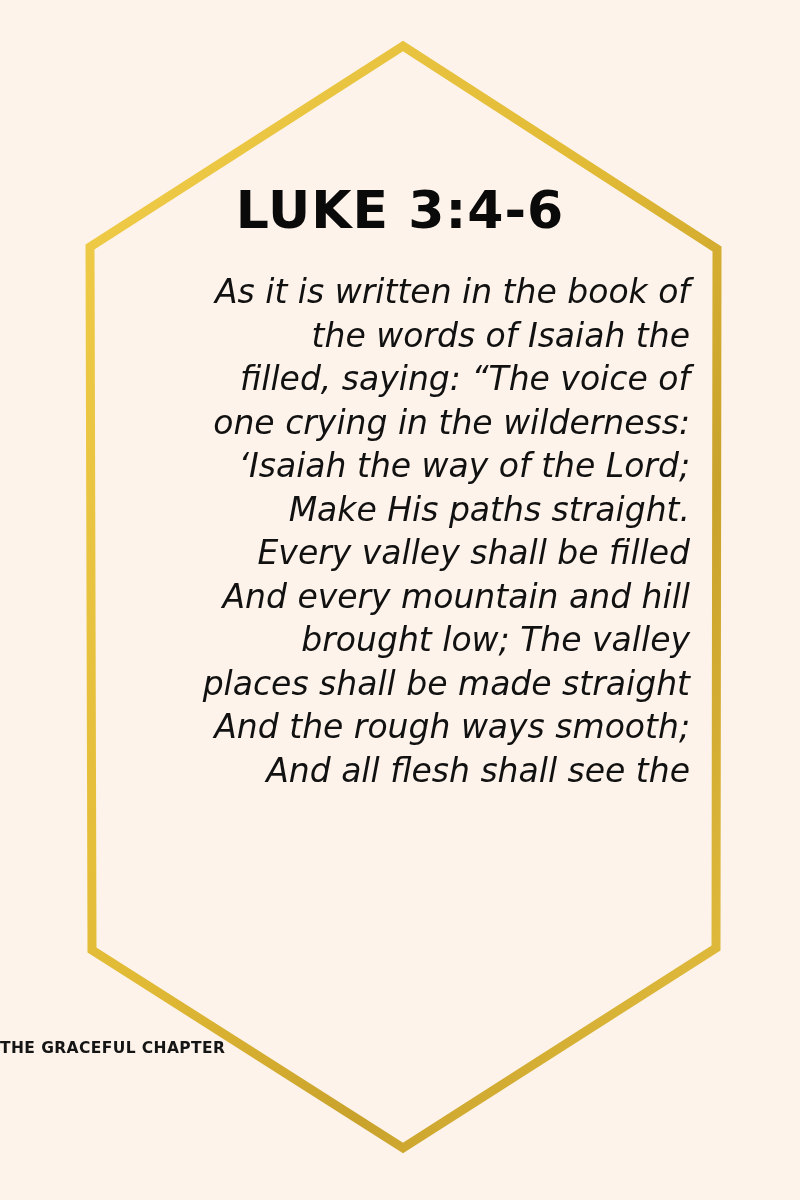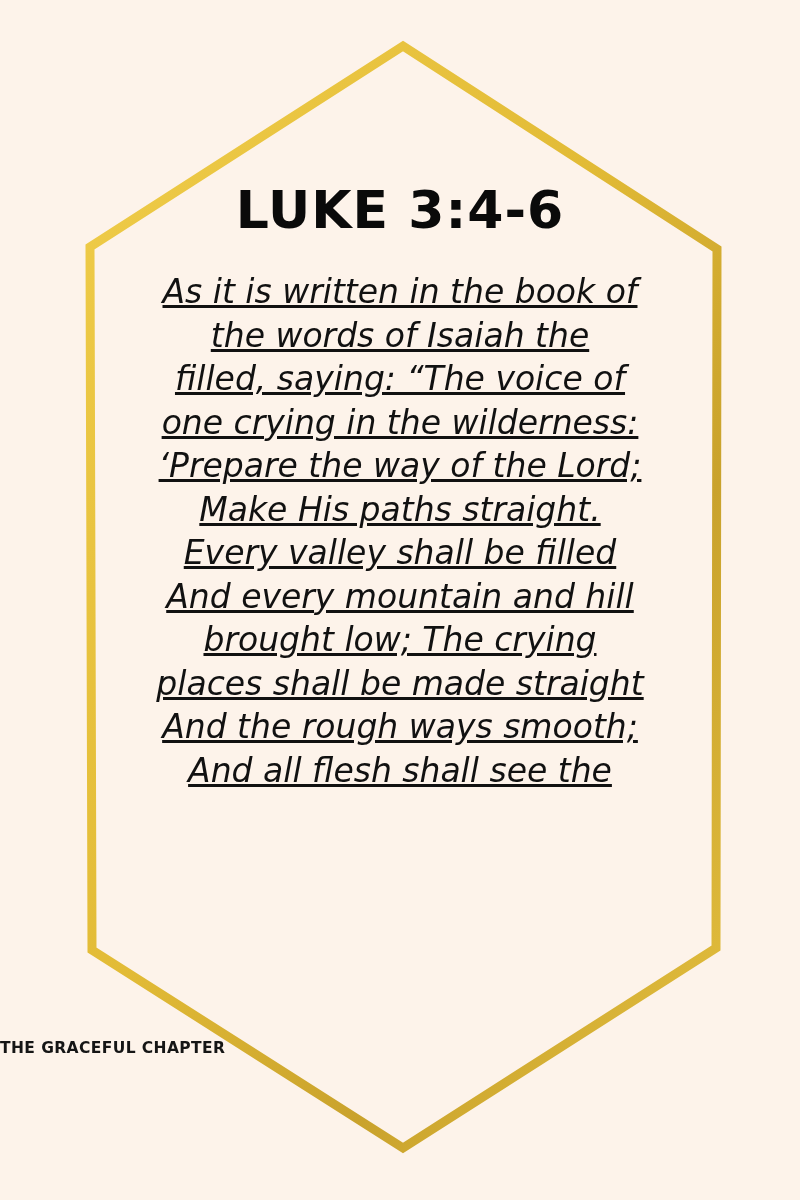--- a/index.html
+++ b/index.html
@@ -32,27 +32,26 @@
       letter-spacing: 1px;
       color: #0a0a0a;
       margin: 0;
       line-height: 56px;
     }
     .verse {
       position: absolute;
       left: 110px;
       width: 580px;
       top: 270px;
-      text-align: center;
+      text-align: right;
       font-family: "DejaVu Sans", sans-serif;
       font-style: italic;
       font-size: 33px;
       line-height: 43.5px;
       color: #111111;
-      text-decoration: underline;
     }
     .verse .line {
       display: block;
       white-space: nowrap;
     }
     .credit {
       position: absolute;
       left: 0;
       width: 800px;
       top: 1036px;
@@ -79,23 +78,23 @@
   <polygon points="403,46 717,249 716,948 403,1148 92,950 90,247" fill="none" stroke="url(#goldGrad)" stroke-width="9" stroke-linejoin="miter"></polygon>
 </svg>
 
 <h1 class="title">LUKE 3:4-6</h1>
 
 <div class="verse">
   <span class="line">As it is written in the book of</span>
   <span class="line">the words of Isaiah the</span>
   <span class="line">filled, saying: “The voice of</span>
   <span class="line">one crying in the wilderness:</span>
-  <span class="line">‘Prepare the way of the Lord;</span>
+  <span class="line">‘Isaiah the way of the Lord;</span>
   <span class="line">Make His paths straight.</span>
   <span class="line">Every valley shall be filled</span>
   <span class="line">And every mountain and hill</span>
-  <span class="line">brought low; The crying</span>
+  <span class="line">brought low; The valley</span>
   <span class="line">places shall be made straight</span>
   <span class="line">And the rough ways smooth;</span>
   <span class="line">And all flesh shall see the</span>
 </div>
 
 <div class="credit">THE GRACEFUL CHAPTER</div>
 
 </body></html>

